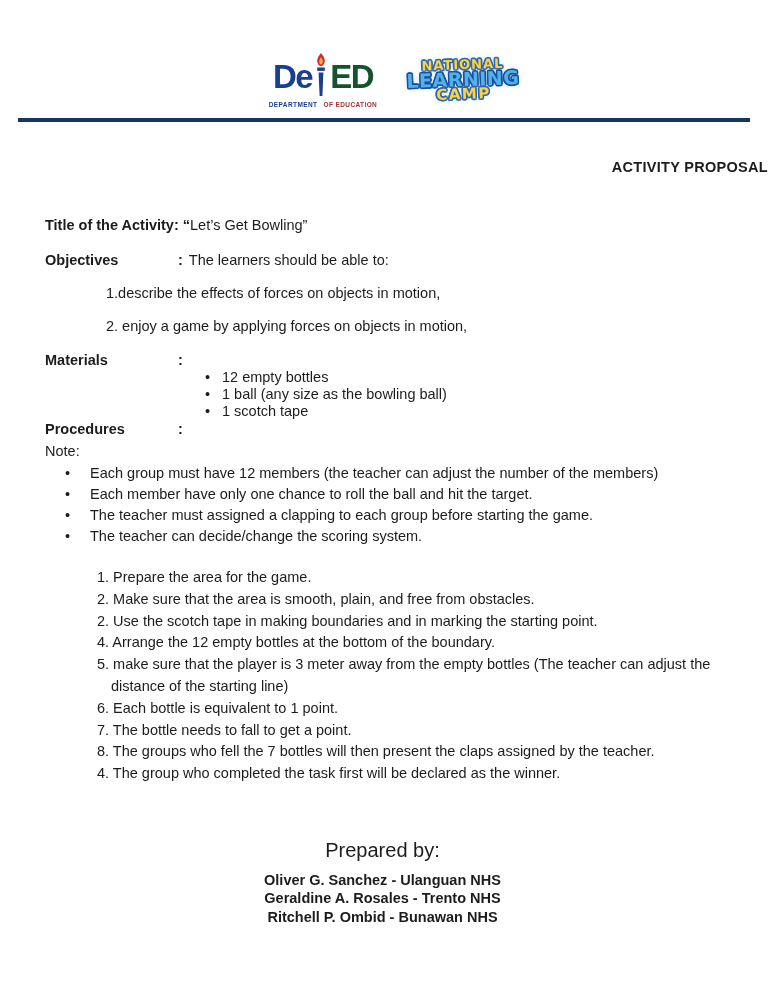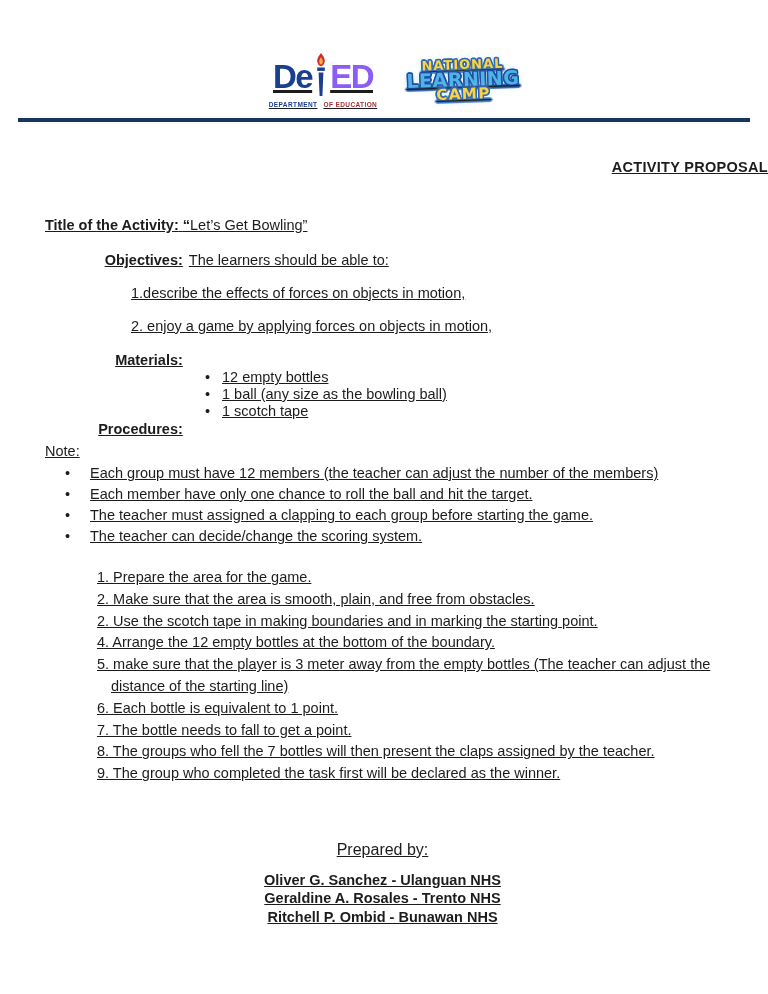--- a/index.html
+++ b/index.html
@@ -1,26 +1,26 @@
 <!DOCTYPE html>
 <html><head>
 <meta charset="utf-8">
 <style>
   * { margin:0; padding:0; box-sizing:border-box; }
   html,body { background:#fff; }
   body { width:768px; height:994px; font-family:"Liberation Sans", sans-serif; color:#1c1c1e; }
-  .page { position:relative; width:768px; height:994px; background:#fff; overflow:hidden;text-decoration:underline; }
+  .page { position:relative; width:768px; height:994px; background:#fff; overflow:hidden; }
 
   
   .header { display:flex; align-items:center; justify-content:center; gap:20px; padding-top:44px; padding-left:30px; height:118px; }
 
   .logo-deped { display:flex; flex-direction:column; align-items:center; }
   .deped-main { display:flex; align-items:center; line-height:1; }
   .deped-de { font-weight:bold; font-size:33px; letter-spacing:-1.5px; color:#1B3F8F; }
-  .deped-ed { font-weight:bold; font-size:33px; letter-spacing:-1.5px; color:#8b5cf6; }
+  .deped-ed { font-weight:bold; font-size:33px; letter-spacing:-1.5px; color:#14532d; }
   .deped-torch { width:16px; height:44px; margin:0 1px; display:flex; align-items:flex-start; position:relative; top:-2px; }
   .deped-sub { display:flex; gap:6px; font-size:6.5px; font-weight:bold; letter-spacing:.4px; margin-top:2px; }
   .deped-sub .b { color:#1B3F8F; } .deped-sub .r { color:#A33034; }
 
   .logo-matatag { display:flex; flex-direction:column; align-items:center; }
   .matatag-word { font-weight:bold; font-size:30px; letter-spacing:-.5px; color:#E23C3F; line-height:1; }
   .matatag-sub { display:flex; align-items:center; gap:4px; margin-top:2px; font-size:6.5px; font-weight:bold; }
   .matatag-sub .r { color:#D93A3E; } .matatag-sub .b { color:#2B59A8; }
   .heart { width:20px; height:19px; }
 
@@ -40,44 +40,44 @@
 
   
   .doc-title { margin-top:36px; text-align:right; font-weight:bold; font-size:14.5px; letter-spacing:.3px; line-height:18px; }
 
   .content { padding:0 48px 0 45px; font-size:14.5px; line-height:18px; }
 
   .row-title { margin-top:40px; }
   .row-title .lbl { font-weight:bold; }
   .row-title .q { font-weight:bold; }
 
-  .label-row { display:flex;text-align:right; }
+  .label-row { display:flex; }
   .label-row .lbl { font-weight:bold; width:133px; flex:none; }
   .label-row .colon { font-weight:bold; margin-right:6px; }
   .row-objectives { margin-top:17px; }
 
-  .obj-item { margin-left:86px; margin-top:15px; }
+  .obj-item { margin-left:61px; margin-top:15px; }
 
   .row-materials { margin-top:16px; }
   .mat-list { line-height:17px; }
   .mat-item { position:relative; padding-left:177px; }
   .mat-item::before { content:"•"; position:absolute; left:160px; }
 
   .row-procedures { margin-top:0; }
 
   .note-label { margin-top:4px; }
   .note-list { margin-top:3px; line-height:21px; }
   .note-item { position:relative; padding-left:45px; }
   .note-item::before { content:"•"; position:absolute; left:20px; }
 
   .steps { margin-top:20px; margin-left:52px; line-height:21.8px; }
   .step { padding-left:14px; text-indent:-14px; }
 
   .footer { text-align:center; }
-  .prepared { margin-top:56px; font-size:16px; line-height:18px; }
+  .prepared { margin-top:56px; font-size:20px; line-height:18px; }
   .names { margin-top:12px; font-size:14.5px; font-weight:bold; line-height:18.5px; }
 </style>
 </head>
 <body>
 
 <div class="page">
 
   <div class="header">
 
     <div class="logo-deped">
@@ -154,21 +154,21 @@
 
     <div class="steps">
       <div class="step">1. Prepare the area for the game.</div>
       <div class="step">2. Make sure that the area is smooth, plain, and free from obstacles.</div>
       <div class="step">2. Use the scotch tape in making boundaries and in marking the starting point.</div>
       <div class="step">4. Arrange the 12 empty bottles at the bottom of the boundary.</div>
       <div class="step">5. make sure that the player is 3 meter away from the empty bottles (The teacher can adjust the distance of the starting line)</div>
       <div class="step">6. Each bottle is equivalent to 1 point.</div>
       <div class="step">7. The bottle needs to fall to get a point.</div>
       <div class="step">8. The groups who fell the 7 bottles will then present the claps assigned by the teacher.</div>
-      <div class="step">9. The group who completed the task first will be declared as the winner.</div>
+      <div class="step">4. The group who completed the task first will be declared as the winner.</div>
     </div>
 
     <div class="footer">
       <div class="prepared">Prepared by:</div>
       <div class="names">
         <div>Oliver G. Sanchez - Ulanguan NHS</div>
         <div>Geraldine A. Rosales - Trento NHS</div>
         <div>Ritchell P. Ombid - Bunawan NHS</div>
       </div>
     </div>

